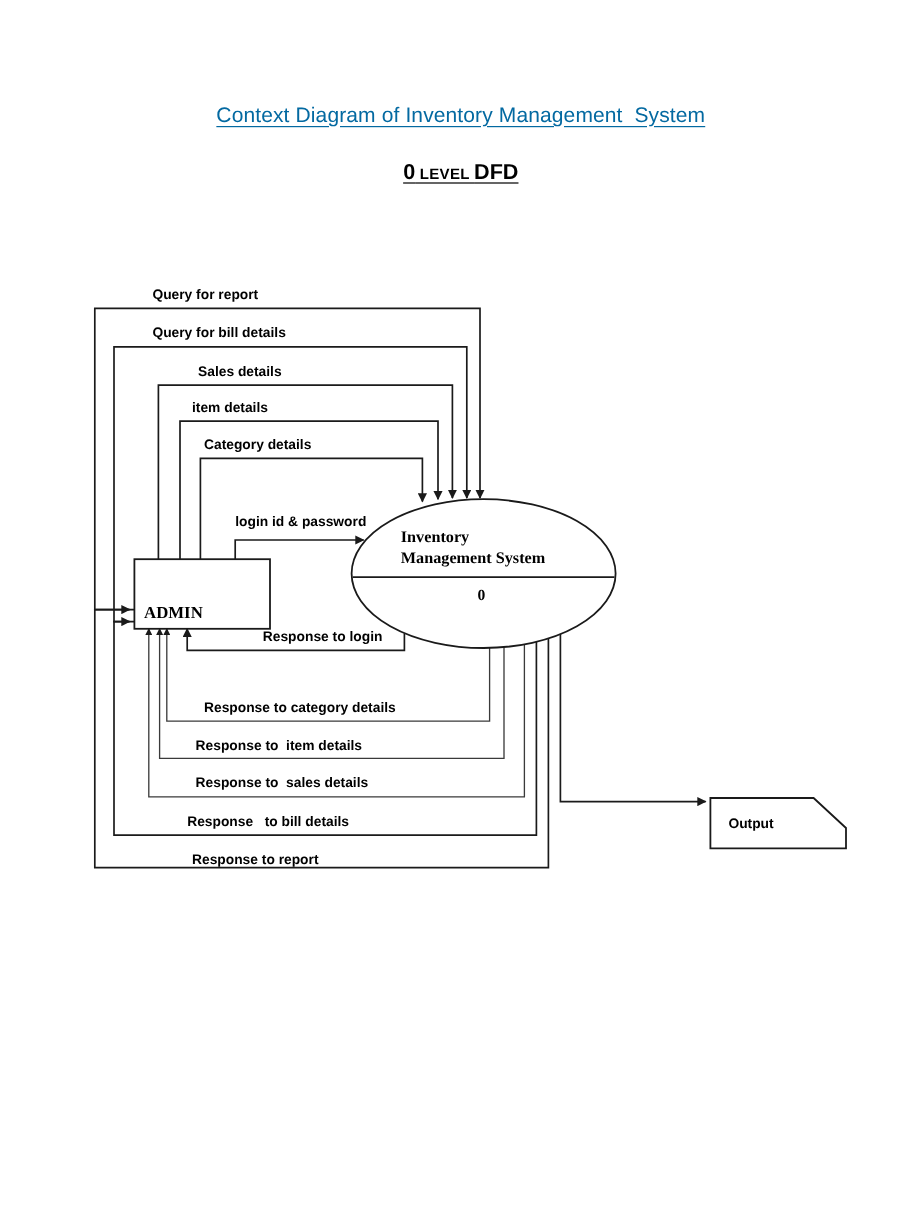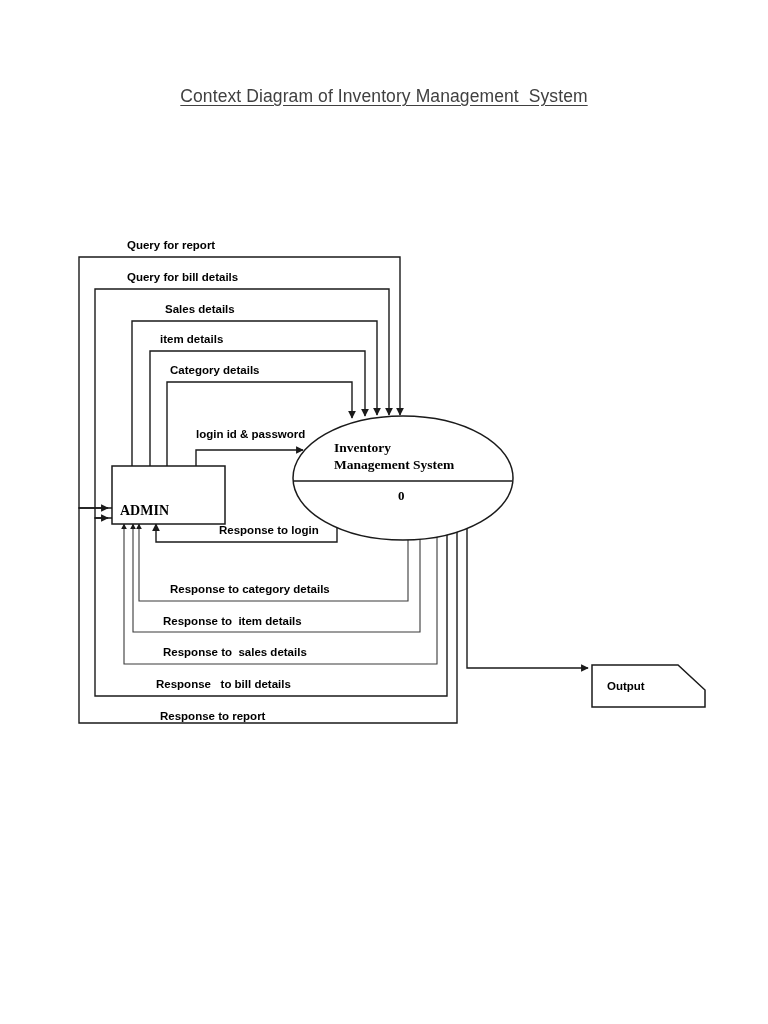--- a/index.html
+++ b/index.html
@@ -26,21 +26,21 @@
     left: 0;
     top: 86px;
     width: 768px;
     text-align: center;
   }
   .doc-title {
     display: inline-block;
     font-family: "Liberation Sans", sans-serif;
     font-size: 17.5px;
     font-weight: 400;
-    color: #404040;
+    color: #0369a1;
     text-decoration: underline;
     text-underline-offset: 3px;
     letter-spacing: 0.1px;
     white-space: pre;
   }
   .subtitle-block {
     position: absolute;
     left: 0;
     top: 133px;
     width: 768px;
@@ -118,20 +118,23 @@
 </style>
 </head>
 <body>
 
 <div id="page">
 
   <div class="title-block">
     <span class="doc-title">Context Diagram of Inventory Management  System</span>
   </div>
 
+  <div class="subtitle-block">
+    <span class="doc-subtitle"><span class="sub-big">0</span><span class="sub-small"> LEVEL </span><span class="sub-big">DFD</span></span>
+  </div>
 
   <svg class="diagram" viewBox="0 0 768 1024">
     <defs>
       <marker id="arrow" viewBox="0 0 10 10" refX="9" refY="5" markerWidth="5.5" markerHeight="5.5" orient="auto-start-reverse">
         <path d="M 0 0 L 10 5 L 0 10 z" fill="#1a1a1a"></path>
       </marker>
     </defs>
 
     <path class="flowline" marker-end="url(#arrow)" d="M 112 508 L 79 508 L 79 257 L 400 257 L 400 415"></path>
 

